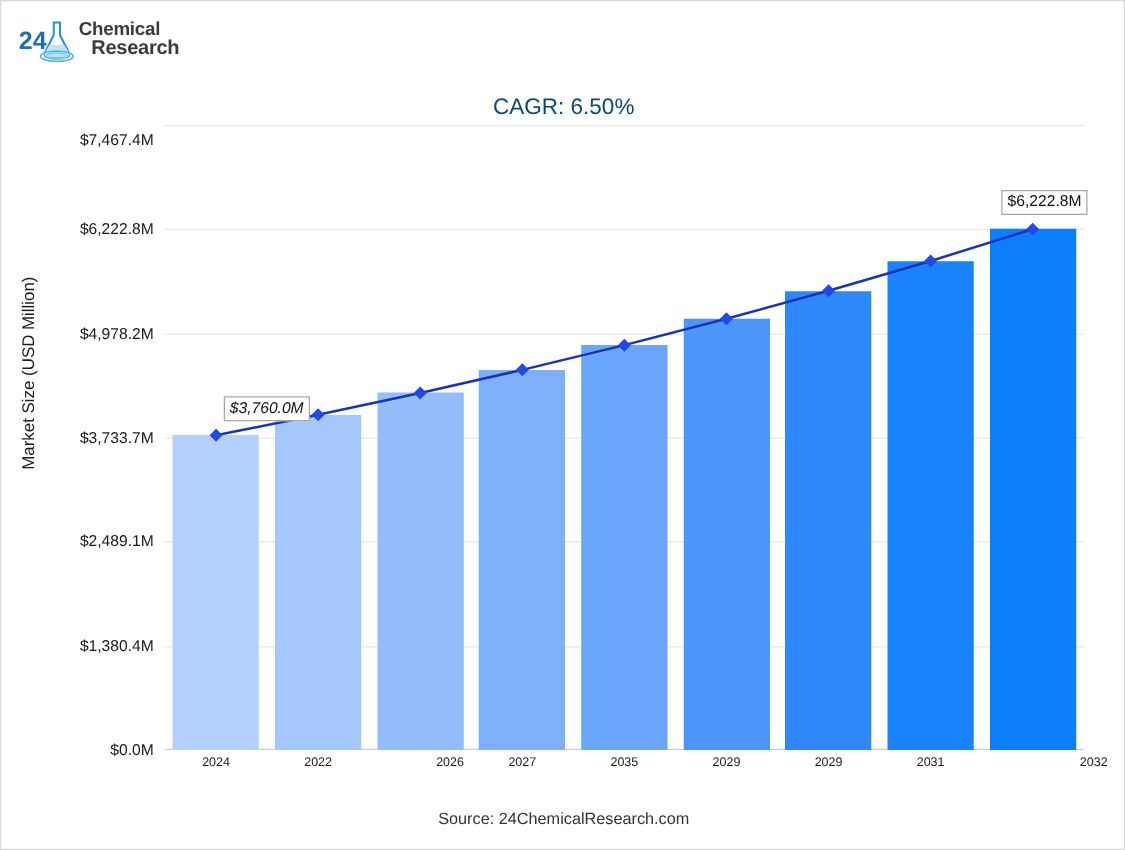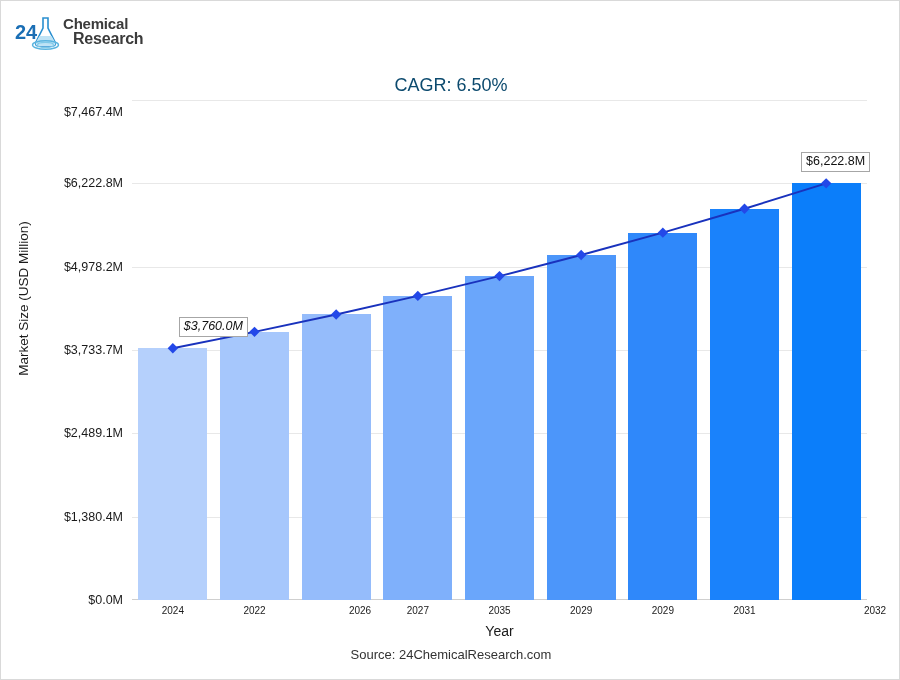--- a/index.html
+++ b/index.html
@@ -192,21 +192,20 @@
     </span>
     <span class="logo-text">
       <span class="line1">Chemical</span>
       <span class="line2">Research</span>
     </span>
   </div>
 
   <div id="chart-subtitle">CAGR: 6.50%</div>
 
   <div id="y-axis-title">Market Size (USD Million)</div>
-  <div id="x-axis-title">Year</div>
   <div id="source-note">Source: 24ChemicalResearch.com</div>
 
   <div id="y-axis-labels">
       <div class="y-tick-label" style="top: 500px;">$0.0M</div>
       <div class="y-tick-label" style="top: 416.664px;">$1,380.4M</div>
       <div class="y-tick-label" style="top: 333.336px;">$2,489.1M</div>
       <div class="y-tick-label" style="top: 250px; text-align: right;">$3,733.7M</div>
       <div class="y-tick-label" style="top: 166.671px;">$4,978.2M</div>
       <div class="y-tick-label" style="top: 83.3356px;">$6,222.8M</div>
       <div class="y-tick-label" style="top: 12px;">$7,467.4M</div>

